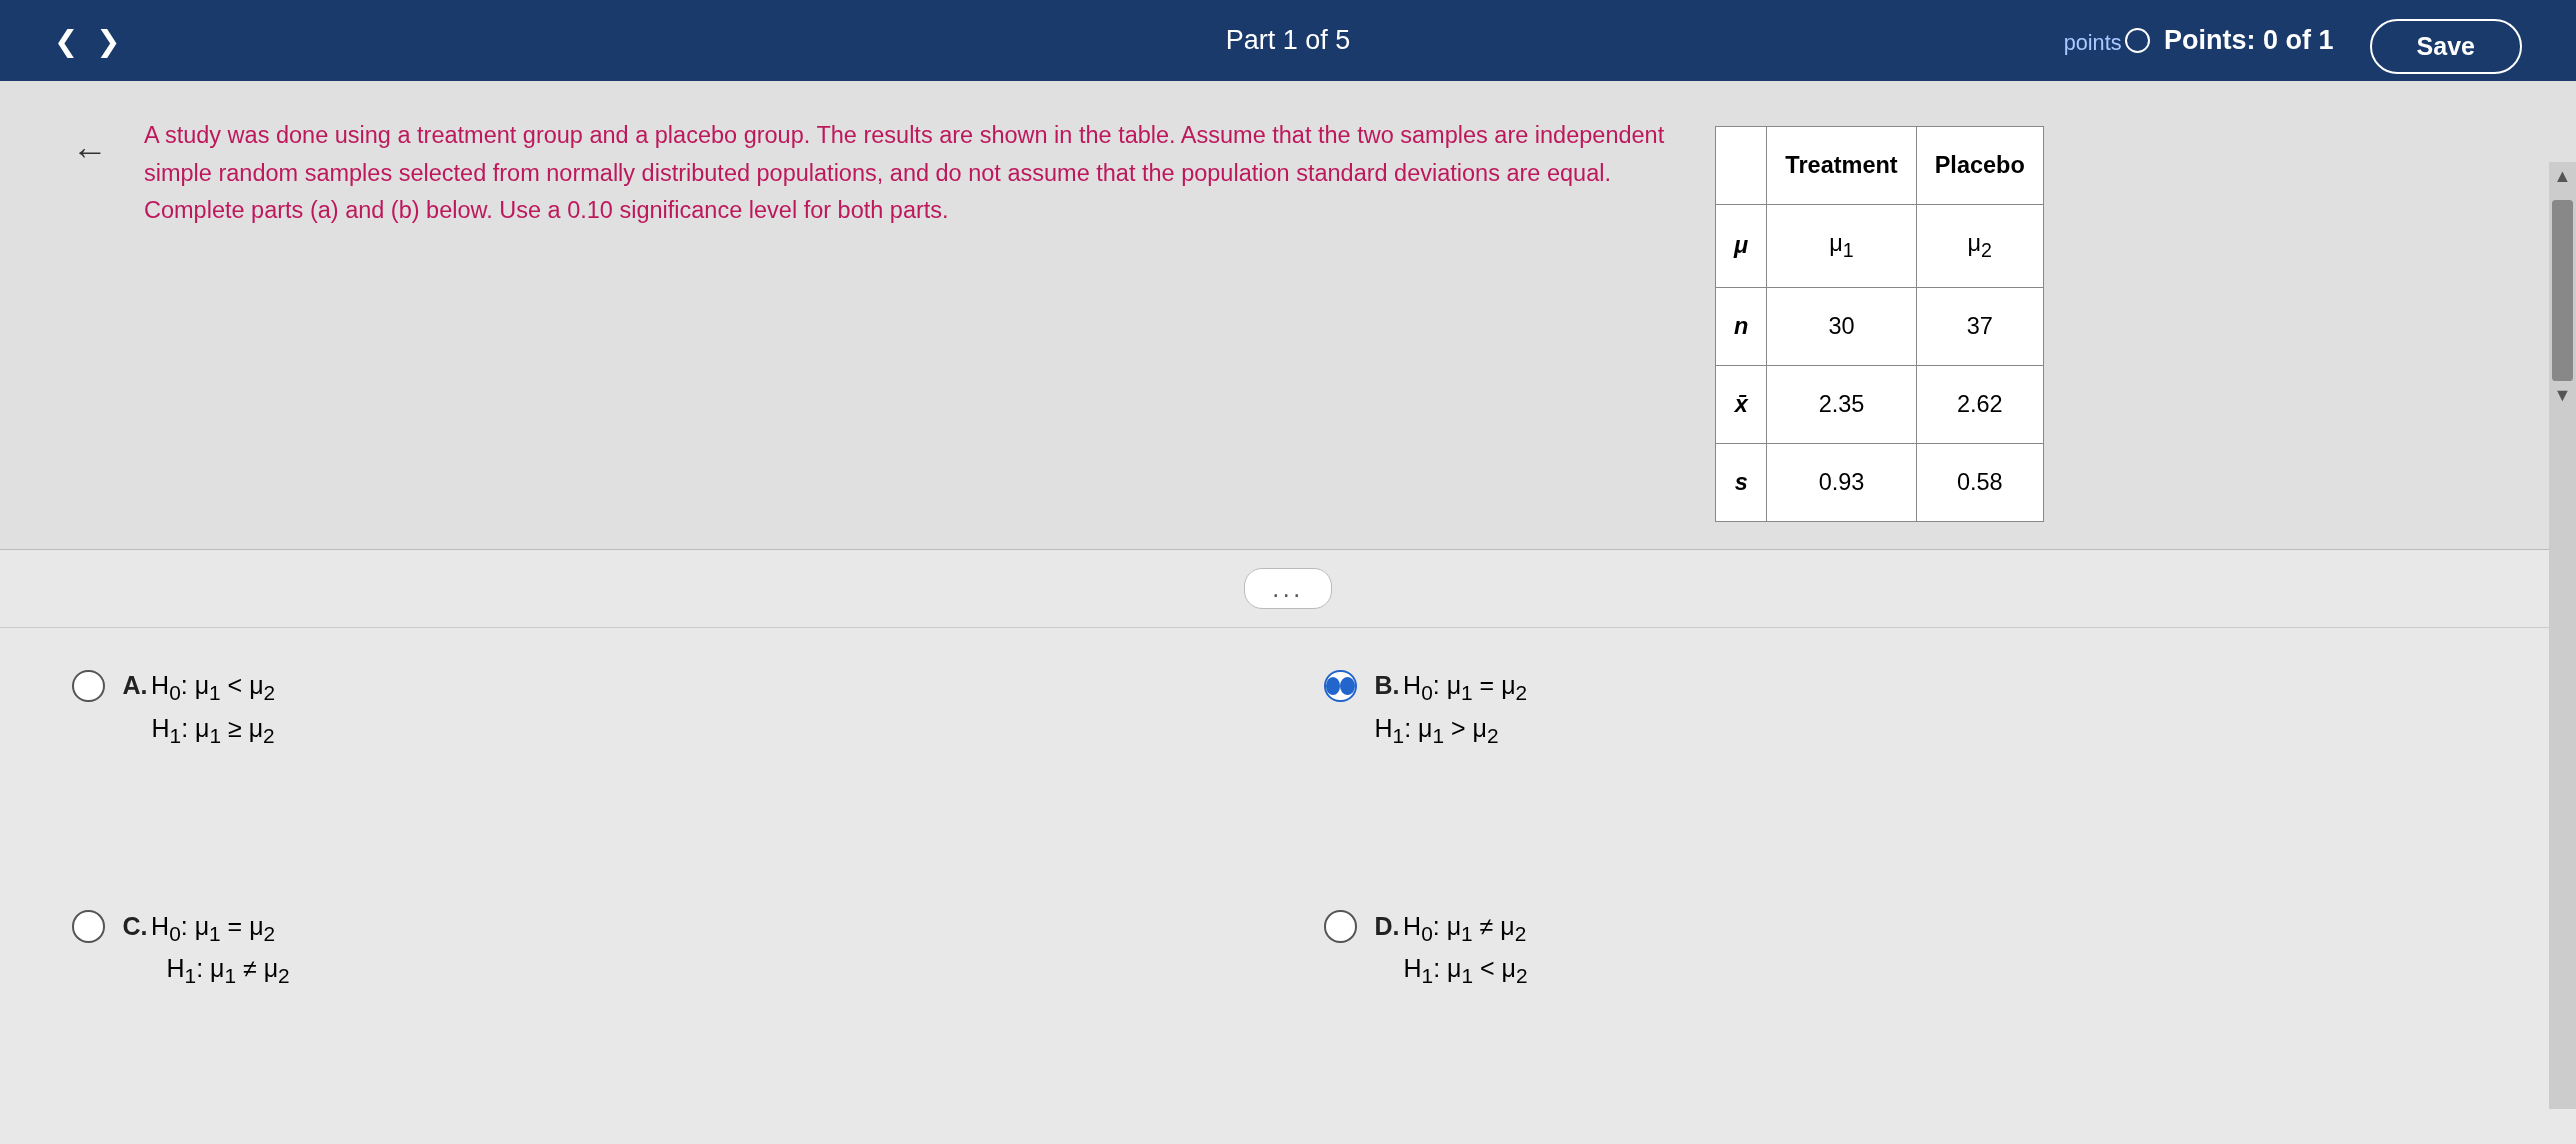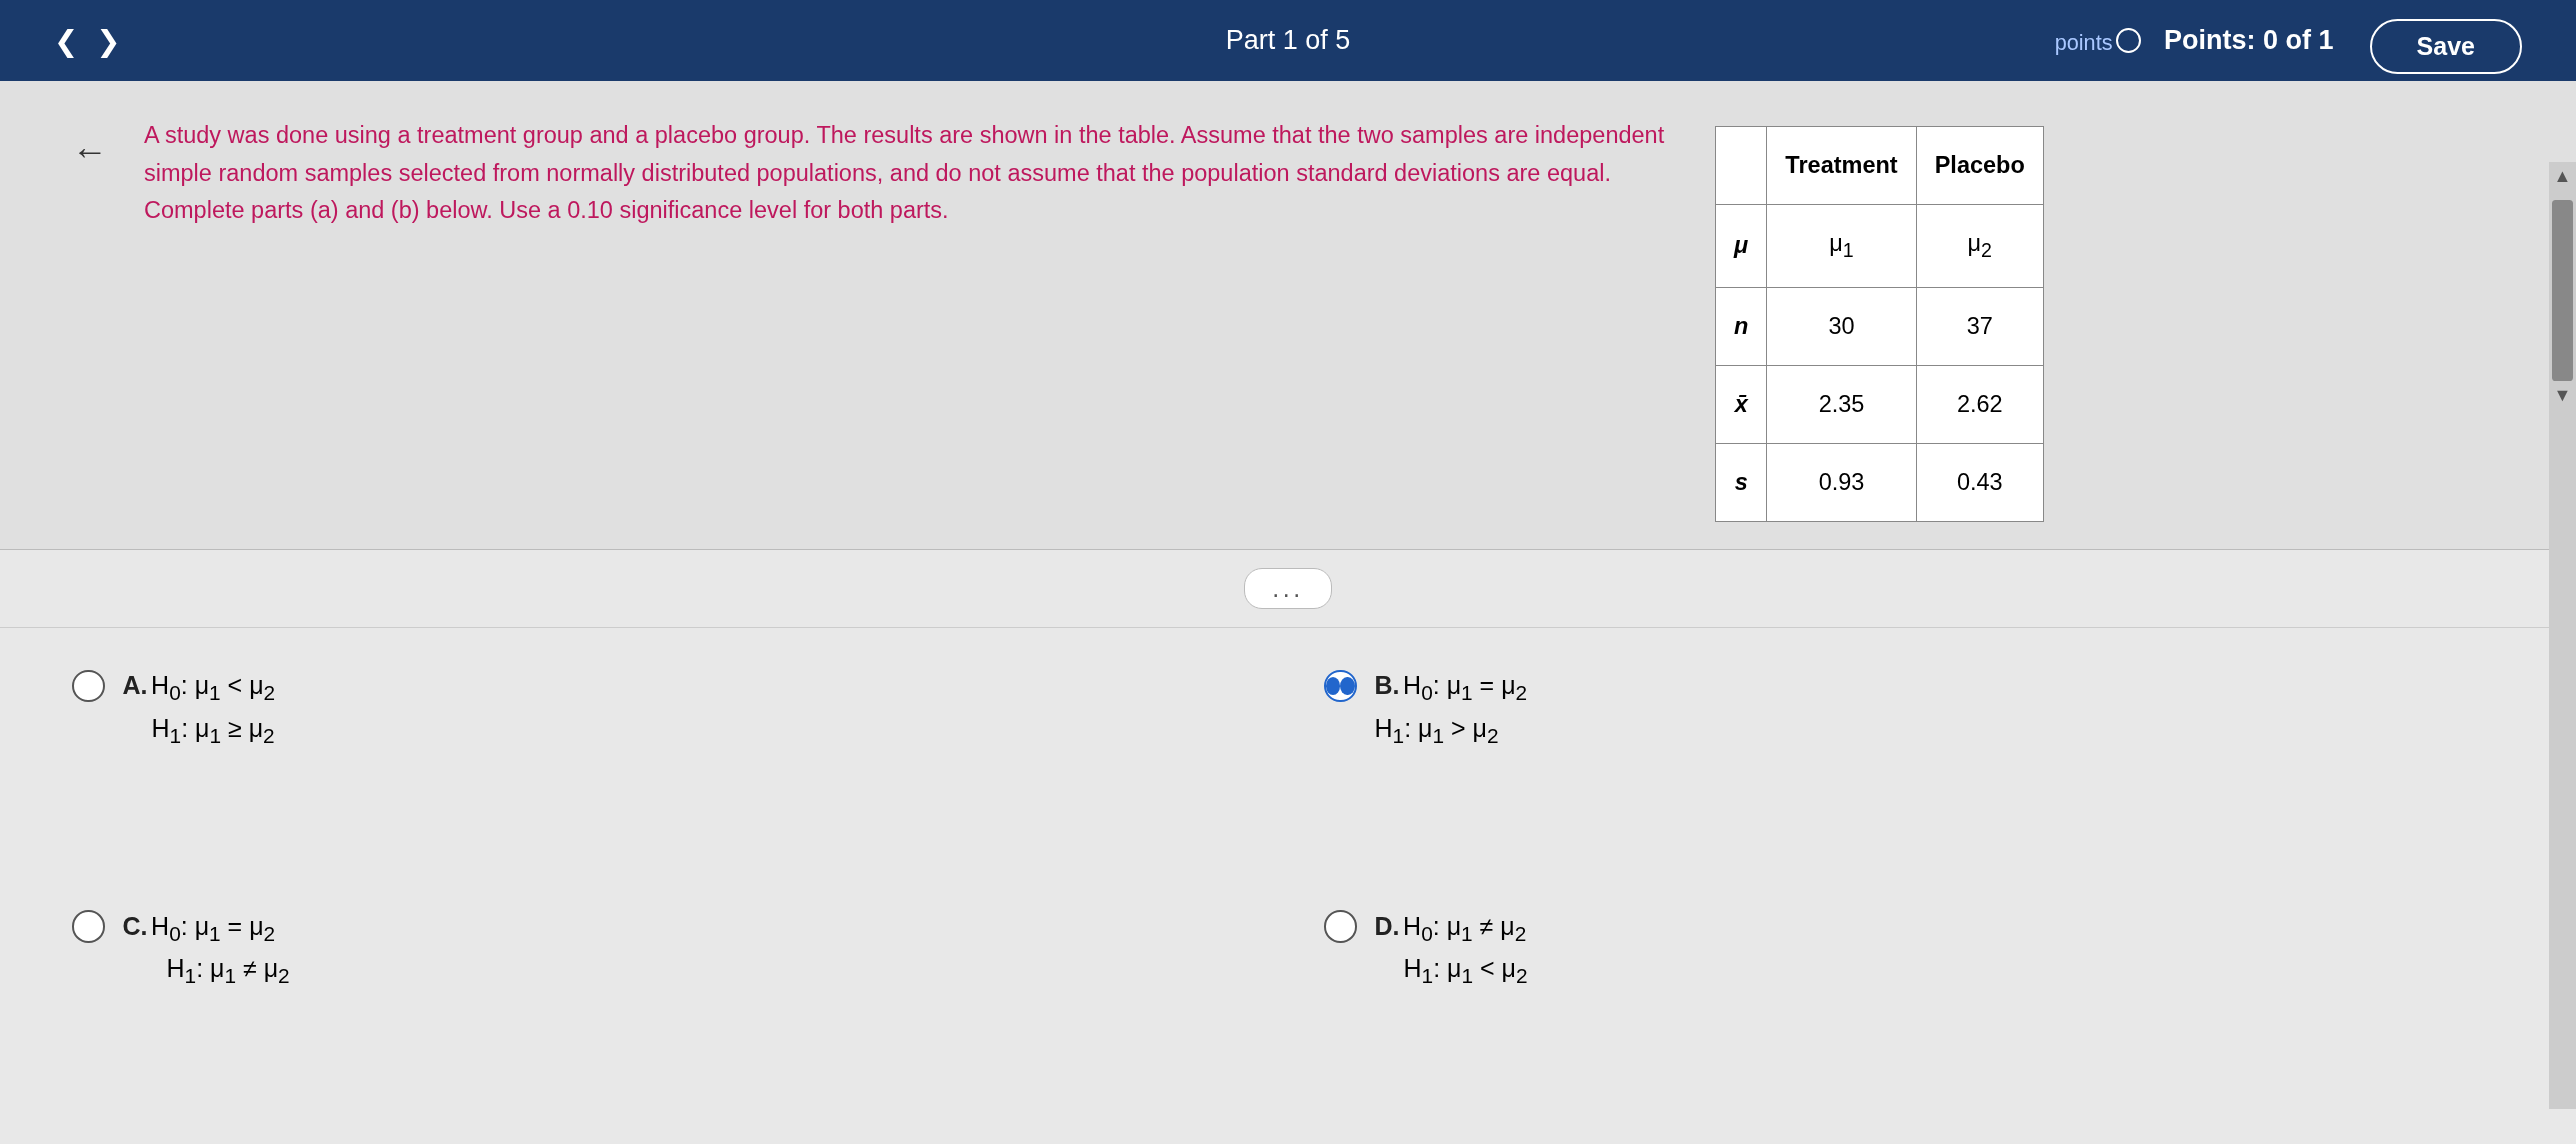--- a/index.html
+++ b/index.html
@@ -49,21 +49,21 @@
       align-items: center;
       gap: 36px;
     }
     .points-label {
       color: #aac8ff;
       font-size: 21.7px;
     }
     .points-value {
       display: flex;
       align-items: center;
-      gap: 23px;
+      gap: 14px;
       color: white;
       font-size: 27px;
       font-weight: bold;
     }
     .points-circle {
       width: 25px;
       height: 25px;
       border-radius: 50%;
       border: 2.7px solid white;
       display: inline-block;
@@ -299,21 +299,21 @@
             <td>37</td>
           </tr>
           <tr>
             <td class="row-label">x̄</td>
             <td>2.35</td>
             <td>2.62</td>
           </tr>
           <tr>
             <td class="row-label">s</td>
             <td>0.93</td>
-            <td>0.43</td>
+            <td>0.58</td>
           </tr>
         </tbody>
       </table>
     </div>
   </div>
 
   <div class="dots-separator">
     <div class="dots-pill">...</div>
   </div>
 

